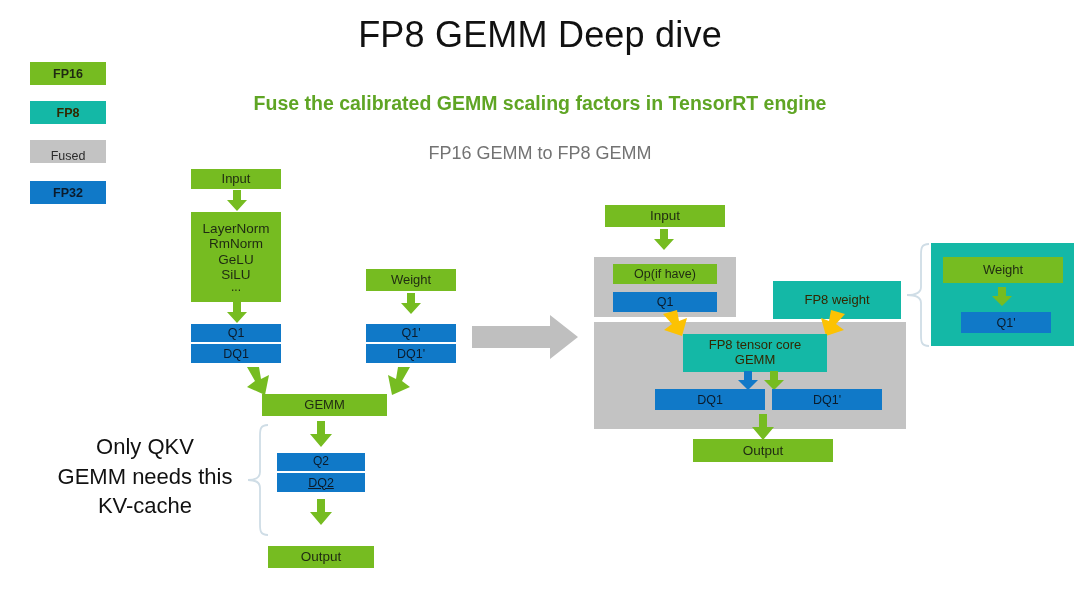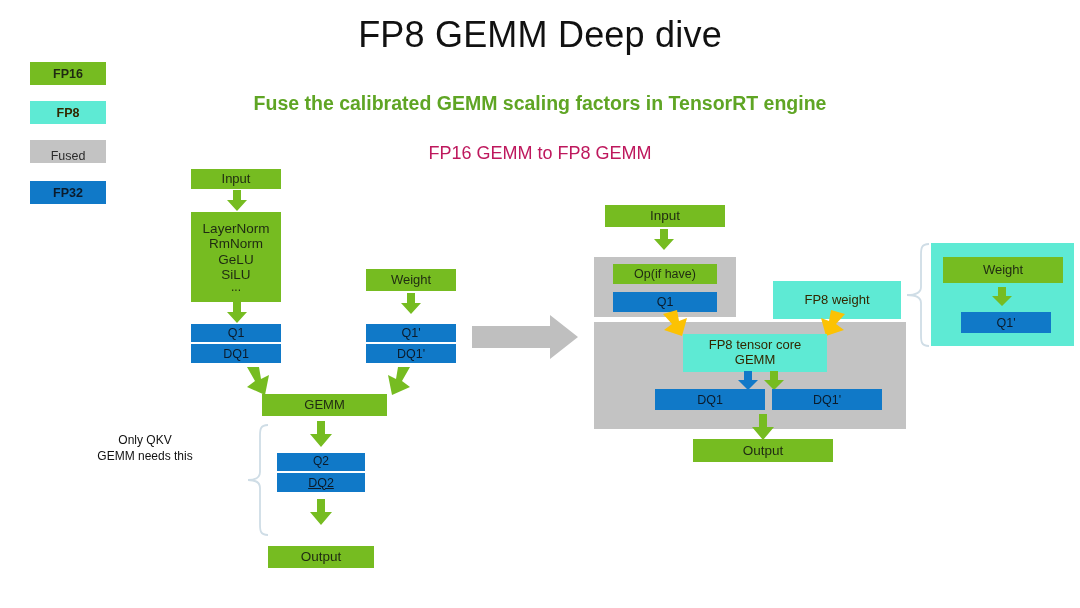--- a/index.html
+++ b/index.html
@@ -14,21 +14,21 @@
   .abs{position:absolute;}
   .box{
     position:absolute;
     display:flex;align-items:center;justify-content:center;
     text-align:center;
     box-sizing:border-box;
     line-height:1.12;
   }
   .green{background:#76bc21;color:#1f2a12;}
   .blue{background:#1079c8;color:#0b1b2b;}
-  .yellow{background:#5eead4;color:#332700;justify-content:center;}
+  .yellow{background:#14b8a6;color:#332700;justify-content:center;}
   .gray{background:#c3c3c3;color:#2b2b2b;}
 
   
   #title{
     left:0;right:0;top:14px;
     text-align:center;
     font-size:36px;
     font-weight:400;
     letter-spacing:0.2px;
     color:#111;
@@ -38,41 +38,41 @@
     text-align:center;
     font-size:19.5px;
     font-weight:bold;
     color:#5fa524;
   }
   #subtitle2{
     left:0;right:0;top:143px;
     text-align:center;
     font-size:18px;
     font-weight:400;
-    color:#be185d;
+    color:#737373;
   }
 
   
   .legend-item{
     font-size:12.5px;
     font-weight:bold;
     height:23px;
     width:76px;
     left:30px;
   }
   .legend-item.lg-fused{font-weight:400;align-items:flex-end;}
   .arr{
     position:absolute;
     display:block;
   }
   #qkvtext{
     position:absolute;
     left:40px;top:432px;width:210px;
     text-align:center;
-    font-size:12px;
+    font-size:22px;
     line-height:1.35;
     color:#111;
   }
 </style>
 </head>
 <body>
 
 <div class="abs" id="title">FP8 GEMM Deep dive</div>
 <div class="abs" id="subtitle">Fuse the calibrated GEMM scaling factors in TensorRT engine</div>
 <div class="abs" id="subtitle2">FP16 GEMM to FP8 GEMM</div>
@@ -160,20 +160,21 @@
   <span>Output</span>
 </div>
 
 <svg class="arr" style="left:246px;top:424px;" width="24" height="112" viewBox="0 0 24 112">
   <path d="M22,1 C14,1 14,6 14,12 L14,48 C14,54 10,56 2,56 C10,56 14,58 14,64 L14,100 C14,106 14,111 22,111" fill="none" stroke="#cfdde6" stroke-width="1.8"></path>
 </svg>
 
 <div id="qkvtext">
   <div>Only QKV</div>
   <div>GEMM needs this</div>
+  <div>KV-cache</div>
 </div>
 
 <svg class="arr" style="left:472px;top:313px;" width="108" height="48" viewBox="0 0 108 48">
   <polygon points="0,13 78,13 78,2 106,24 78,46 78,35 0,35" fill="#bfbfbf"></polygon>
 </svg>
 
 <div class="box green" style="left:605px;top:205px;width:120px;height:22px;font-size:13.5px;">
   <span>Input</span>
 </div>
 <svg class="arr" style="left:652px;top:229px;" width="24" height="22" viewBox="0 0 24 22">

